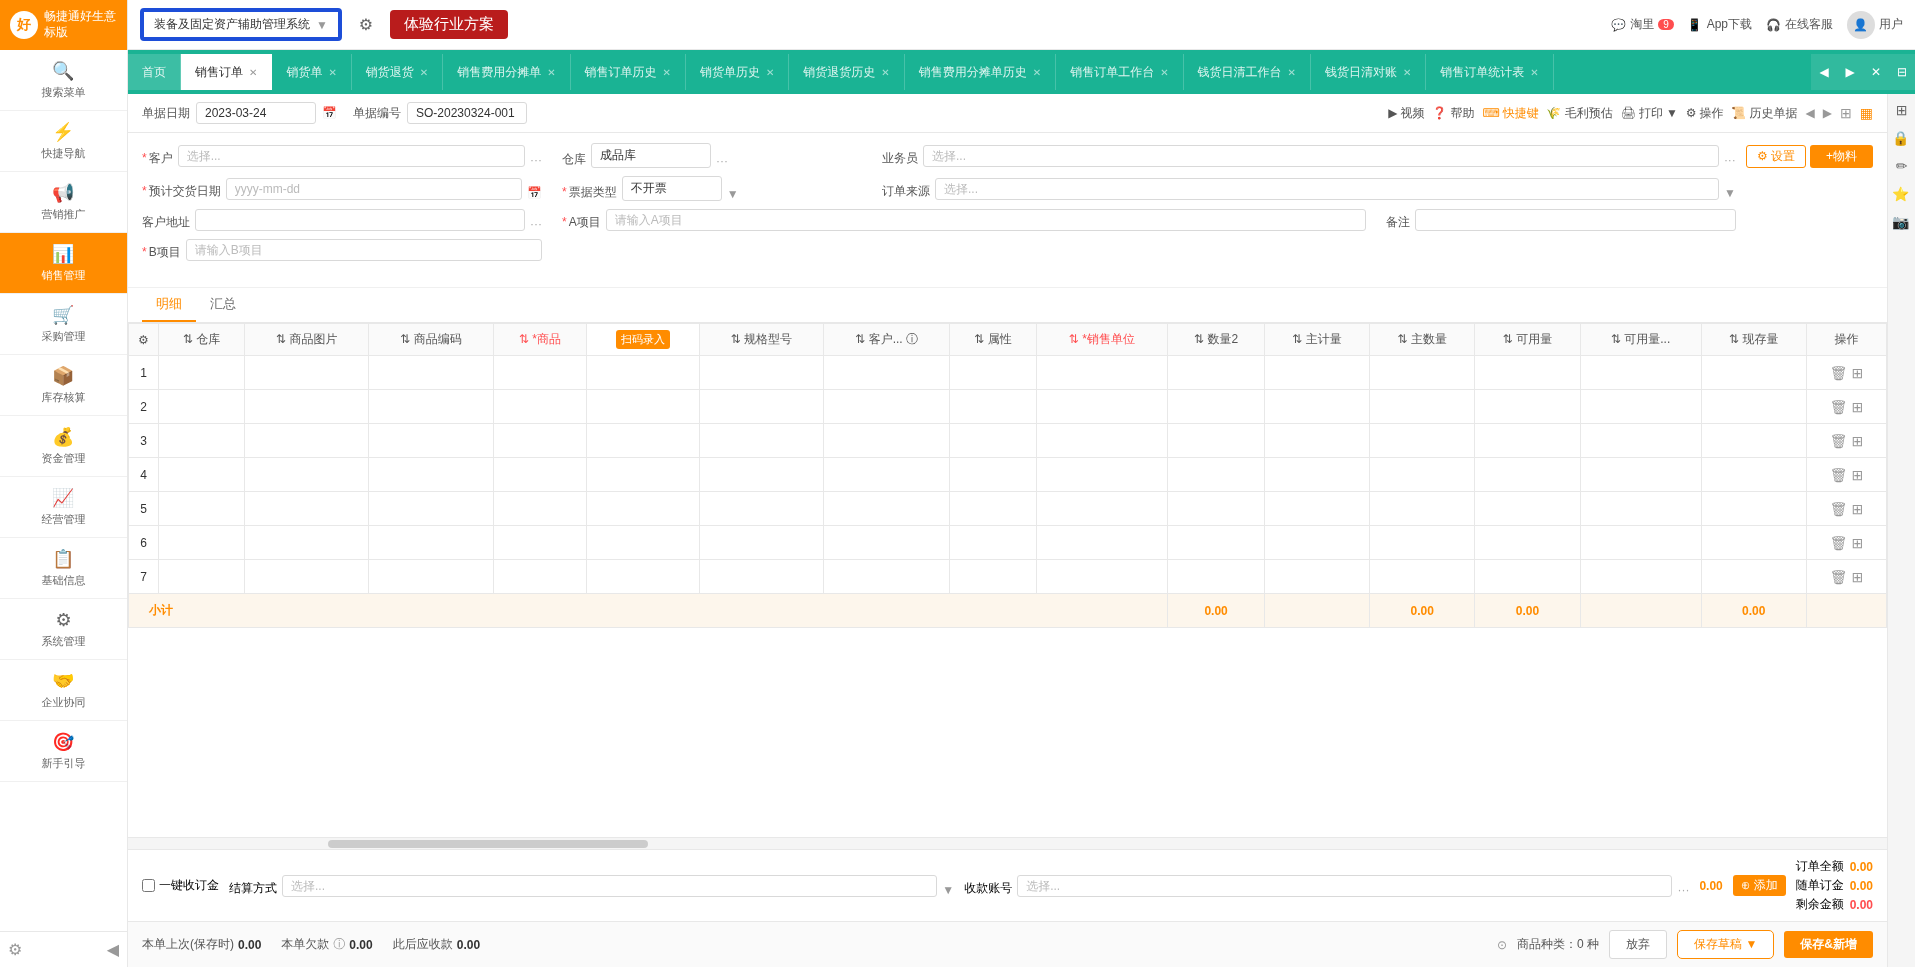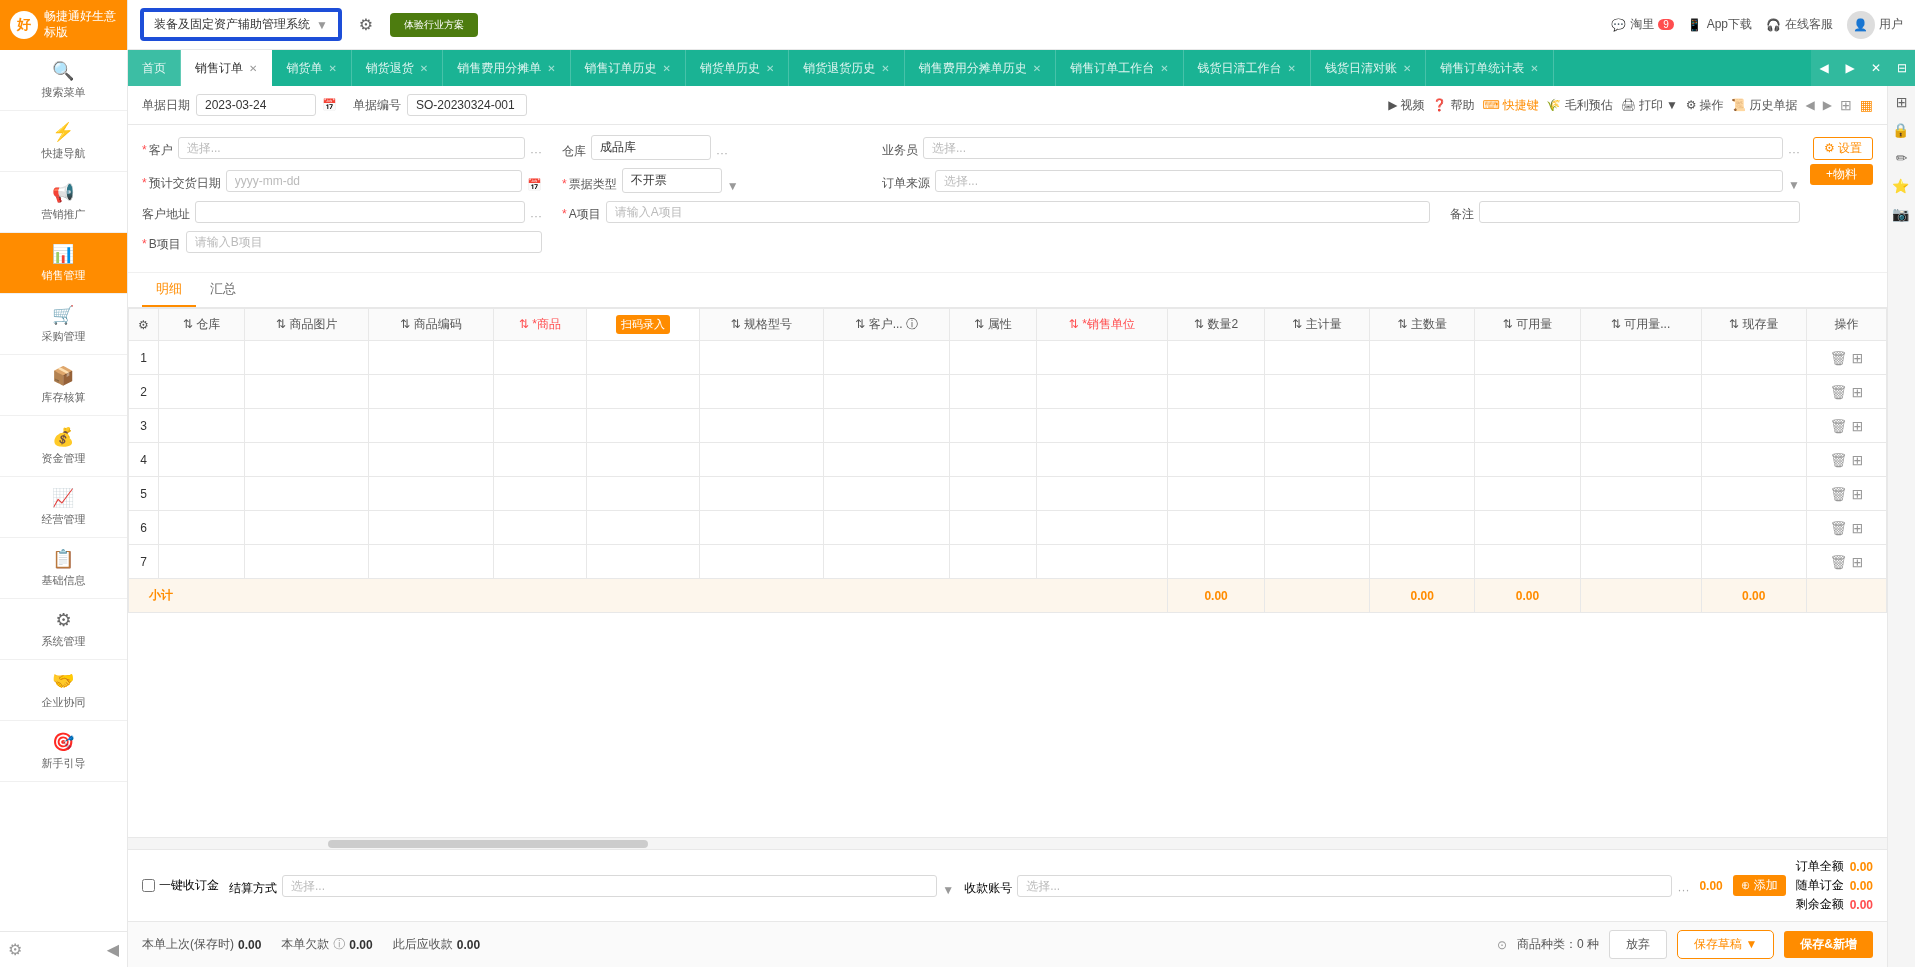--- a/index.html
+++ b/index.html
@@ -18,28 +18,28 @@
     .sidebar-bottom { border-top: 1px solid #e8e8e8; padding: 8px; display: flex; justify-content: space-between; align-items: center; }
 
     
     .main { flex: 1; display: flex; flex-direction: column; overflow: hidden; }
 
     
     .topbar { height: 50px; background: #fff; display: flex; align-items: center; padding: 0 12px; border-bottom: 1px solid #e8e8e8; gap: 10px; }
     .topbar-app-selector { display: flex; align-items: center; gap: 6px; border: 4px solid #1d4ed8; border-radius: 4px; padding: 4px 10px; cursor: pointer; font-size: 13px; color: #333; }
     .topbar-app-selector .arrow { color: #999; }
     .topbar-gear { width: 28px; height: 28px; display: flex; align-items: center; justify-content: center; cursor: pointer; color: #666; font-size: 16px; }
-    .topbar-industry-btn { background: #4d7c0f; color: #fff; border: none; border-radius: 4px; padding: 5px 14px; cursor: pointer; font-size: 10px; }
+    .topbar-industry-btn { background: #b91c1c; color: #fff; border: none; border-radius: 4px; padding: 5px 14px; cursor: pointer; font-size: 15px; }
     .topbar-right { margin-left: auto; display: flex; align-items: center; gap: 14px; color: #555; }
     .topbar-right-item { display: flex; align-items: center; gap: 4px; cursor: pointer; font-size: 12px; }
     .topbar-badge { background: #ff4d4f; color: #fff; border-radius: 10px; padding: 0 5px; font-size: 10px; }
     .topbar-avatar { width: 28px; height: 28px; background: #ddd; border-radius: 50%; display: flex; align-items: center; justify-content: center; color: #888; }
 
     
-    .tabbar { background: #1ab394; display: flex; align-items: center; height: 36px; overflow: hidden; }
+    .tabbar { background: #1ab394; display: flex; align-items: center; height: 44px; overflow: hidden; }
     .tab { padding: 0 14px; height: 36px; display: flex; align-items: center; gap: 6px; cursor: pointer; color: rgba(255,255,255,0.85); white-space: nowrap; font-size: 12px; border-right: 1px solid rgba(255,255,255,0.2); }
     .tab.active { background: #fff; color: #333; }
     .tab .close-x { font-size: 10px; color: rgba(255,255,255,0.6); }
     .tab.active .close-x { color: #999; }
     .tab-home { background: rgba(255,255,255,0.15); }
     .tabbar-arrows { display: flex; align-items: center; margin-left: auto; }
     .tabbar-arrow { width: 26px; height: 36px; display: flex; align-items: center; justify-content: center; color: #fff; cursor: pointer; background: rgba(255,255,255,0.1); }
     .tabbar-close-all { width: 26px; height: 36px; display: flex; align-items: center; justify-content: center; color: #fff; cursor: pointer; background: rgba(255,255,255,0.1); }
 
     
@@ -52,21 +52,21 @@
     .form-label { color: #555; white-space: nowrap; }
     .form-label.required::before { content: '*'; color: #ff4d4f; margin-right: 2px; }
     .form-value { border: 1px solid #d9d9d9; border-radius: 3px; padding: 3px 8px; color: #333; min-width: 120px; }
     .page-toolbar { margin-left: auto; display: flex; align-items: center; gap: 8px; }
     .toolbar-btn { display: flex; align-items: center; gap: 3px; cursor: pointer; color: #555; font-size: 12px; }
     .toolbar-btn-orange { color: #ff8c00; }
 
     
     .form-section { padding: 10px 14px; background: #fff; border-bottom: 1px solid #f0f0f0; }
     .form-row { display: flex; align-items: center; gap: 20px; margin-bottom: 8px; }
-    .form-row:last-child { margin-bottom: 9px; }
+    .form-row:last-child { margin-bottom: 16px; }
     .form-group { display: flex; align-items: flex-end; gap: 5px; flex: 1; }
     .form-input { border: 1px solid #d9d9d9; border-radius: 3px; padding: 3px 8px; color: #333; flex: 1; min-width: 80px; background: #fff; }
     .form-input::placeholder { color: #bbb; }
     .form-input-ellipsis { border: none; color: #aaa; cursor: pointer; }
 
     
     .right-panel { width: 28px; background: #f5f5f5; border-left: 1px solid #e8e8e8; display: flex; flex-direction: column; align-items: center; gap: 4px; padding: 4px 0; }
     .right-panel-item { width: 24px; height: 24px; display: flex; align-items: center; justify-content: center; cursor: pointer; border-radius: 3px; color: #666; font-size: 14px; }
     .right-panel-item.orange { color: #ff8c00; }
 
@@ -372,21 +372,21 @@
                 <input class="form-input" style="flex: 1 1 0%;">
               </div>
             </div>
             <div class="form-row">
               <div class="form-group" style="max-width:400px;">
                 <span class="form-label required">B项目</span>
                 <input class="form-input" placeholder="请输入B项目" style="">
               </div>
             </div>
           </div>
-          <div style="display:flex;flex-direction:column;gap:4px;margin-left:10px;margin-top:2px;">
+          <div style="display:flex;flex-direction:row;gap:4px;margin-left:10px;margin-top:2px;">
             <button class="settings-btn">
               <span>⚙</span>
               <span>设置</span>
             </button>
             <button class="material-btn">+物料</button>
           </div>
         </div>
       </div>
 
       <div class="detail-tabs" id="detail-tabs">

